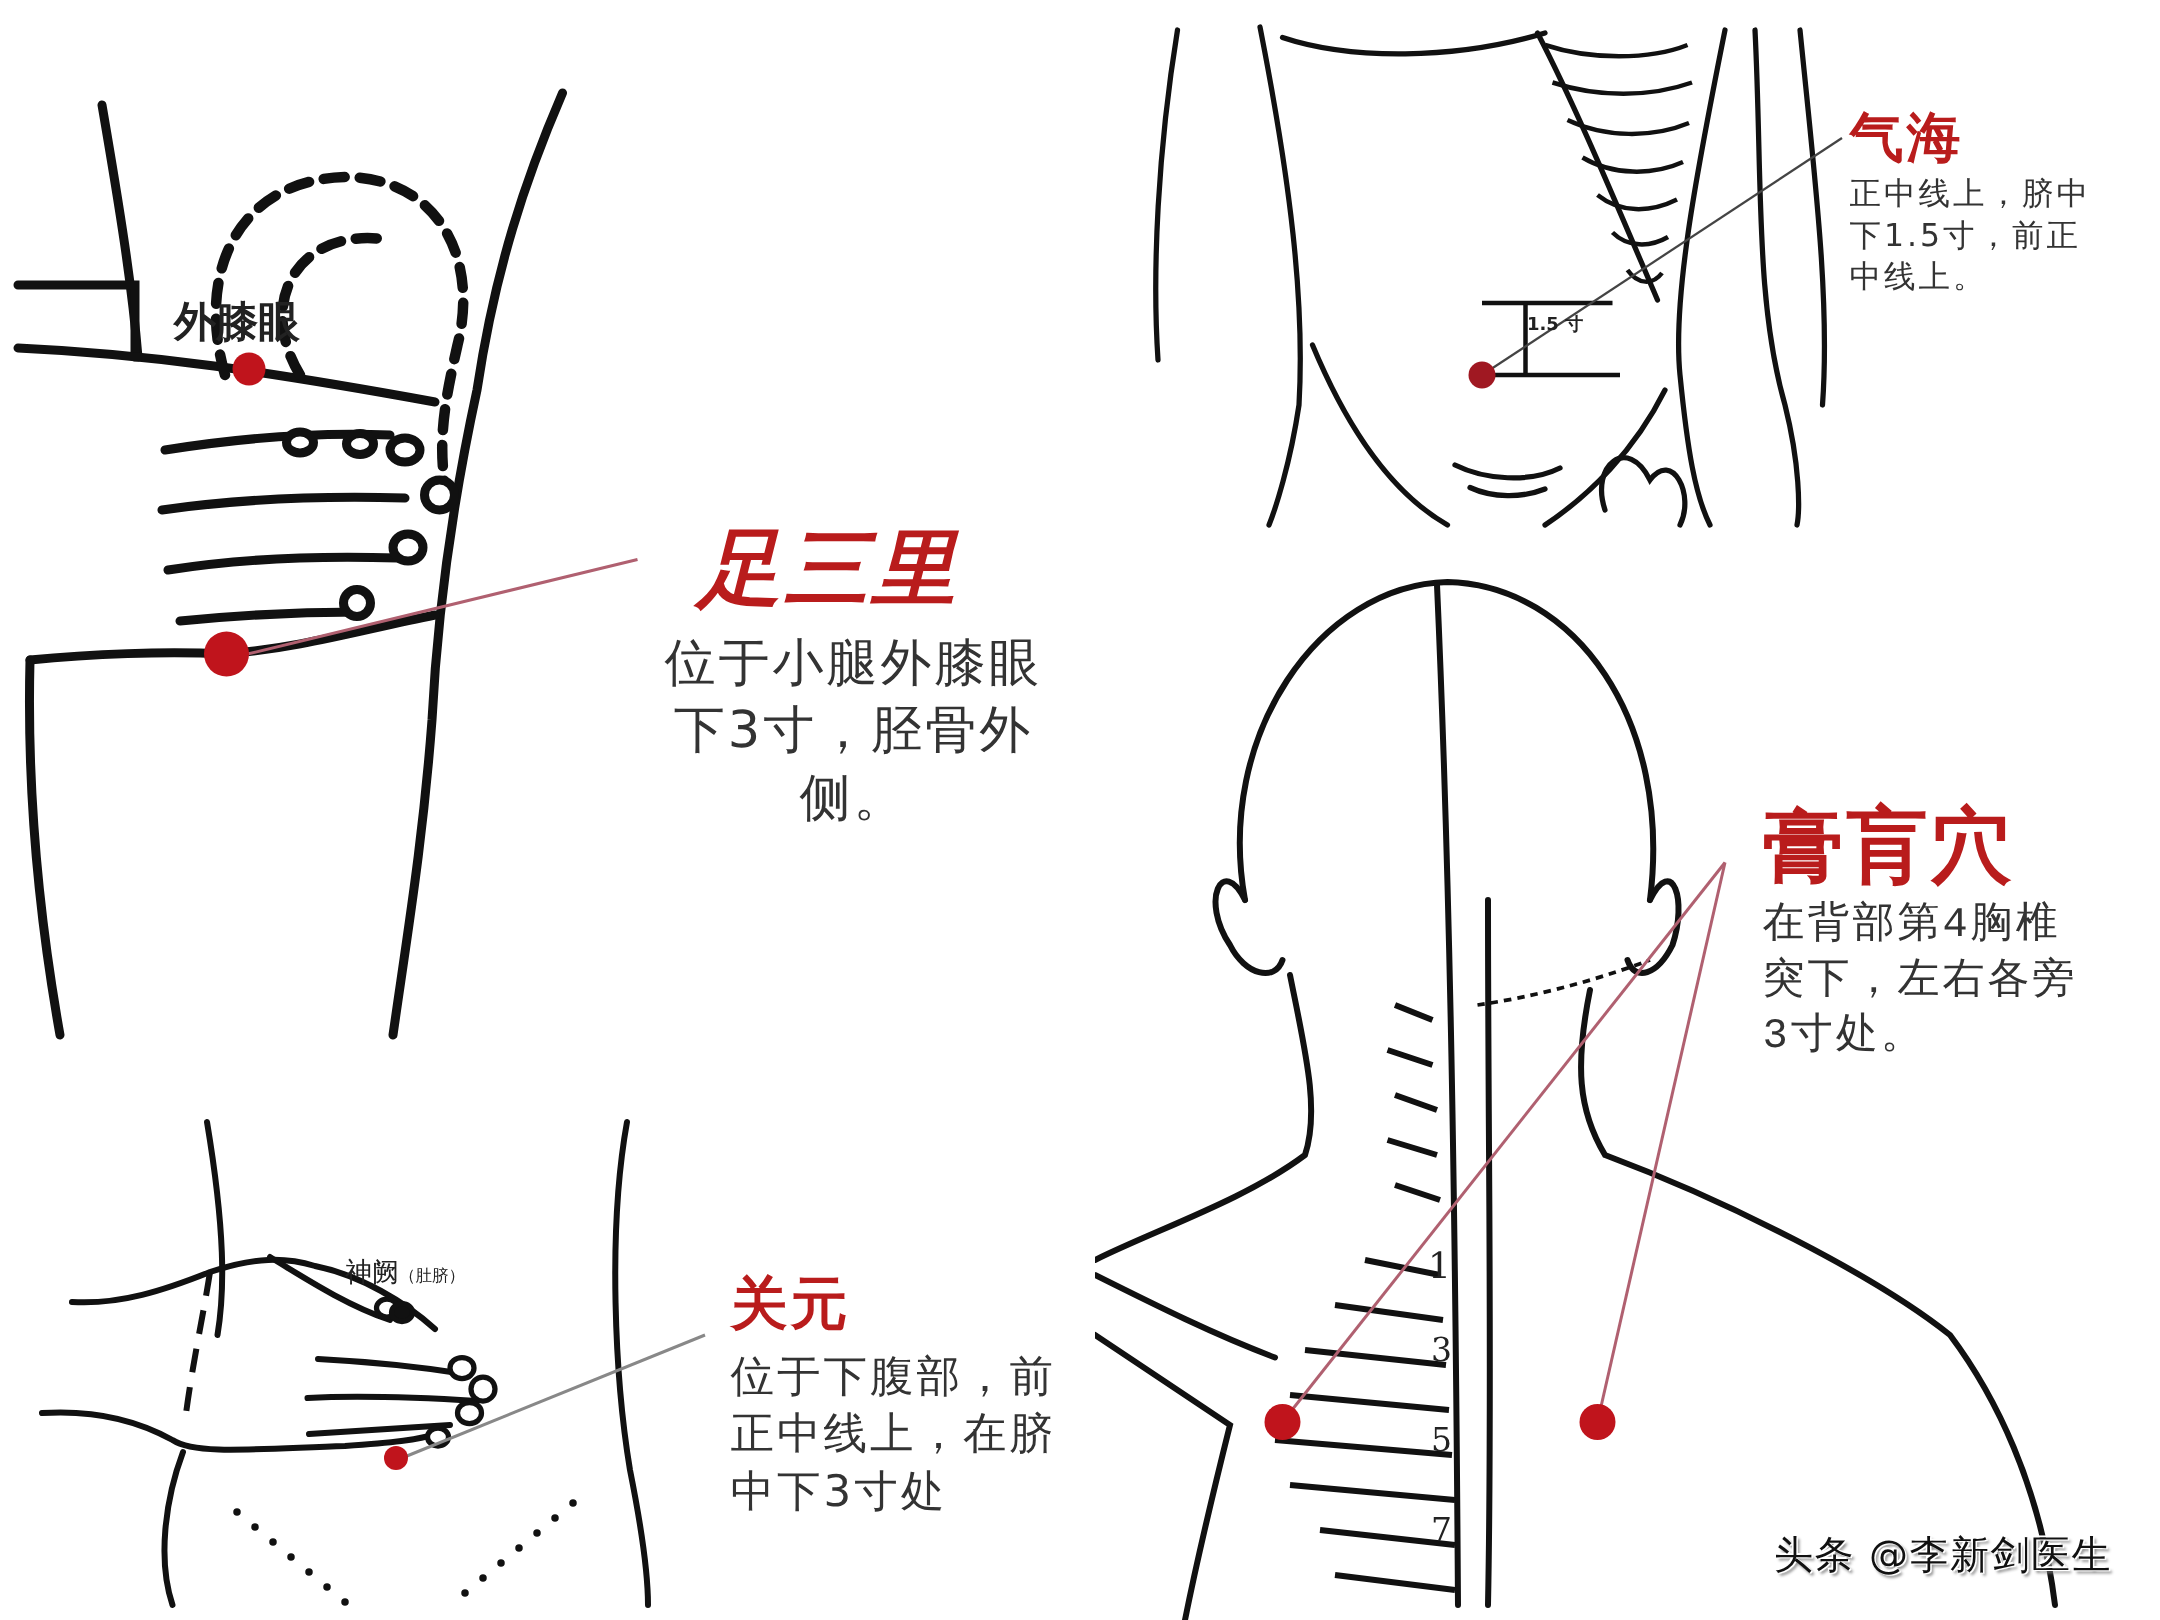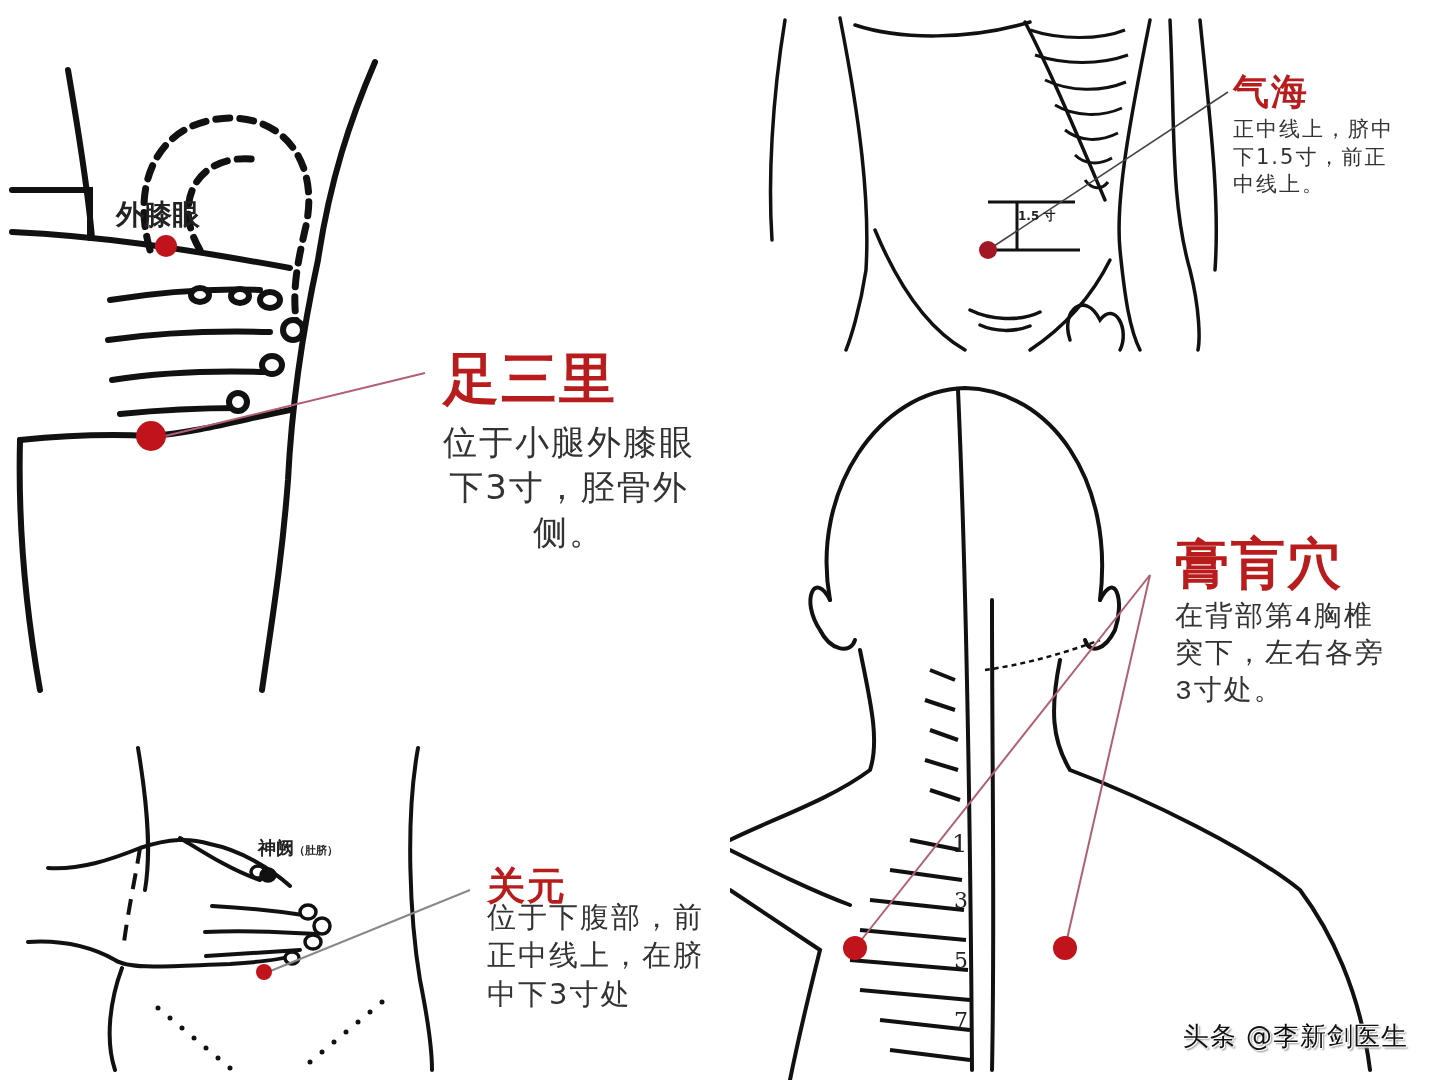--- a/index.html
+++ b/index.html
@@ -46,21 +46,21 @@
       <ellipse cx="270" cy="300" rx="10" ry="8"></ellipse>
       <ellipse cx="293" cy="330" rx="10" ry="10"></ellipse>
       <ellipse cx="272" cy="365" rx="10" ry="9"></ellipse>
       <ellipse cx="238" cy="402" rx="9" ry="9"></ellipse>
     </g>
     <line x1="165" y1="436" x2="425" y2="373" stroke="#b06070" stroke-width="2"></line>
     <circle cx="166" cy="246" r="11" fill="#c0141c"></circle>
     <circle cx="151" cy="436" r="15" fill="#c0141c"></circle>
   </svg>
   <div class="t small-label" style="left:116px; top:196px; font-size:28px;font-weight:bold;">外膝眼</div>
-  <div class="t title-lg" style="left:443px; top:342px; font-size:56px;">足三里</div>
+  <div class="t title-lg" style="left:465px; top:342px; font-size:56px;font-style:italic;">足三里</div>
   <div class="t desc" style="left:443px; top:420px; font-size:34px;text-align:center;">
     <div>位于小腿外膝眼</div>
     <div>下3寸，胫骨外</div>
     <div>侧。</div>
   </div>
 </div>
 
 <div class="panel" id="p-qihai">
   <svg class="art" width="710" height="360">
     <g fill="none" stroke="#111" stroke-width="3.5" stroke-linecap="round">
@@ -176,24 +176,24 @@
         <circle cx="370" cy="292" r="2.5"></circle>
         <circle cx="358" cy="302" r="2.5"></circle>
         <circle cx="346" cy="312" r="2.5"></circle>
         <circle cx="334" cy="322" r="2.5"></circle>
         <circle cx="322" cy="332" r="2.5"></circle>
         <circle cx="310" cy="342" r="2.5"></circle>
     </g>
     <line x1="268" y1="252" x2="470" y2="170" stroke="#888" stroke-width="2"></line>
     <circle cx="264" cy="252" r="8" fill="#c0141c"></circle>
   </svg>
-  <div class="t small-label" style="left:258px; top:116px; font-size:18px; font-weight:bold;">
+  <div class="t small-label" style="left:230px; top:116px; font-size:18px; font-weight:normal;">
     <span>神阙</span><span style="font-size:11px;">（肚脐）</span>
   </div>
-  <div class="t title-lg" style="left:487px; top:124px; font-size:38px;margin-top:17px;">关元</div>
+  <div class="t title-lg" style="left:487px; top:124px; font-size:38px;">关元</div>
   <div class="t desc" style="left:487px; top:178px; font-size:29px;">
     <div>位于下腹部，前</div>
     <div>正中线上，在脐</div>
     <div>中下3寸处</div>
   </div>
 </div>
 
 <div class="watermark">头条 @李新剑医生</div>
 
 </body></html>

